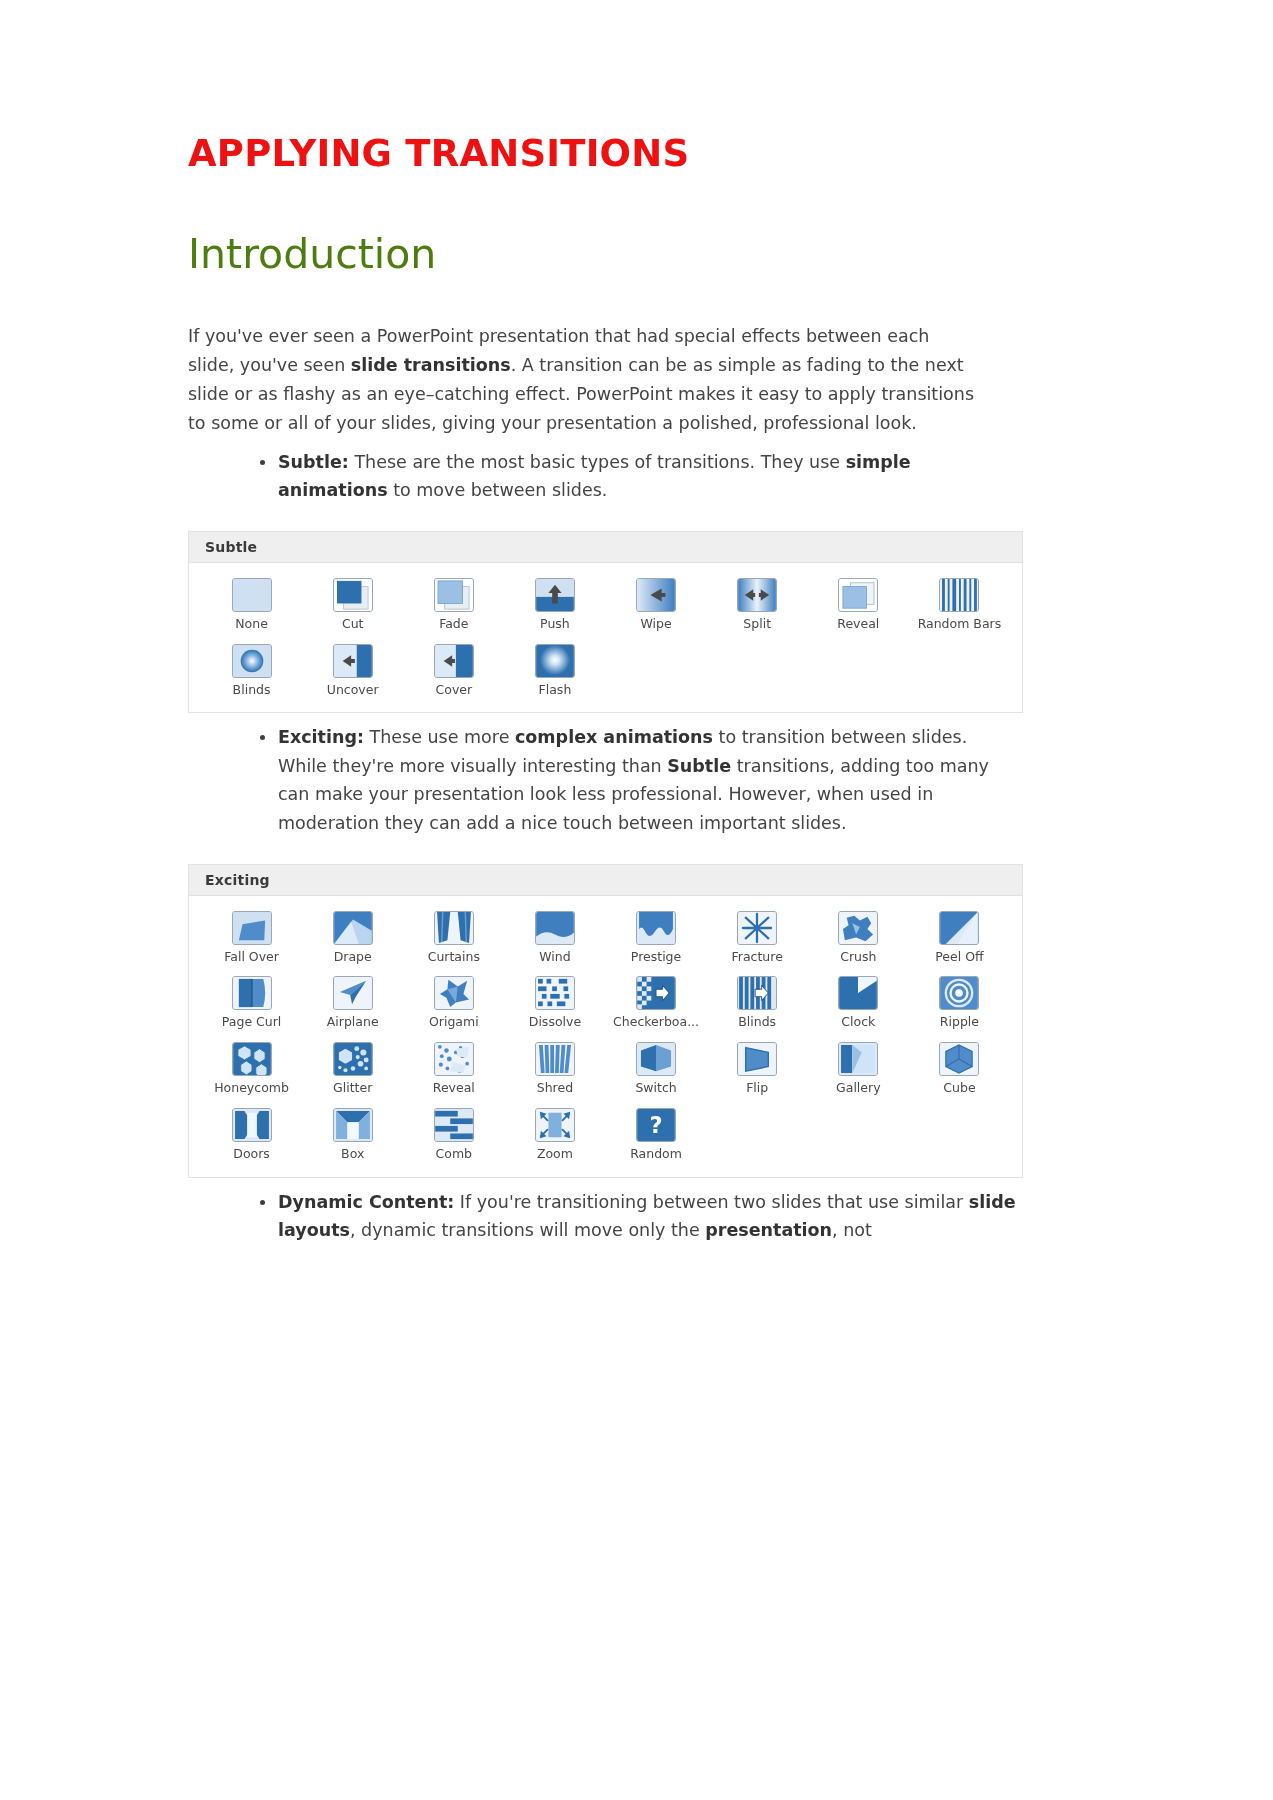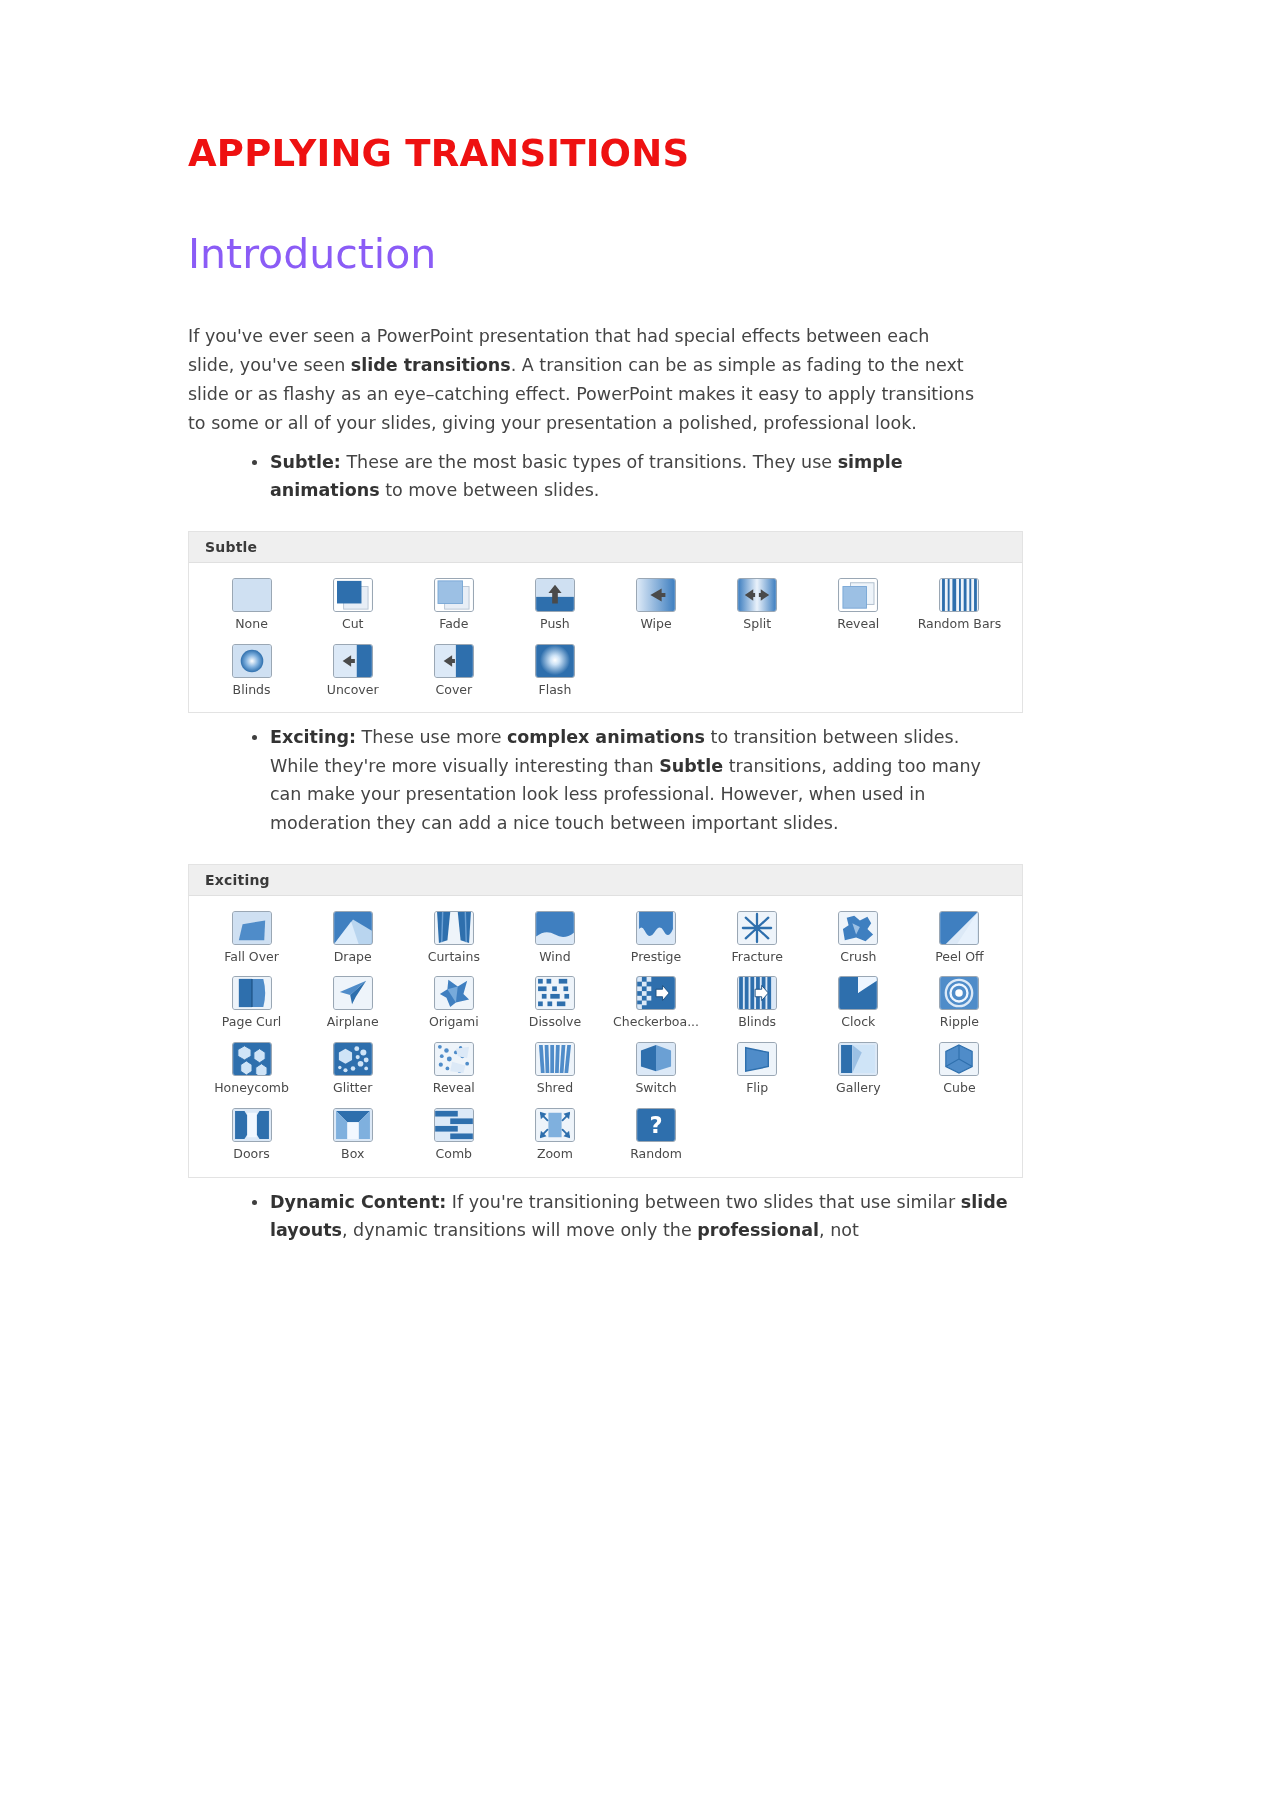--- a/index.html
+++ b/index.html
@@ -24,21 +24,21 @@
   
   .doc-title {
     color: #ee1111;
     font-size: 37px;
     font-weight: bold;
     letter-spacing: 0.2px;
     margin: 4px 0 58px 0;
     line-height: 1.1;
   }
   .h1 {
-    color: #8b5cf6;
+    color: #4d7c0f;
     font-size: 41px;
     font-weight: 400;
     margin: 0 0 46px 0;
     line-height: 1.05;
   }
   .h2 {
     color: #4a4a4a;
     font-size: 27px;
     font-weight: 400;
     margin: 54px 0 34px 0;
@@ -50,21 +50,21 @@
     font-size: 17.5px;
     line-height: 1.66;
     color: #444444;
     margin: 0 0 10px 0;
     max-width: 790px;
   }
   .b { font-weight: bold; color: #333; }
 
   
   ul.bullets {
-    margin: 0;
+    margin: 8px;
     padding: 0 0 0 64px;
     list-style: none;
   }
   ul.bullets > li {
     position: relative;
     font-size: 17.5px;
     line-height: 1.63;
     color: #444444;
     padding-left: 18px;
     margin: 0 0 6px 0;
@@ -729,16 +729,16 @@
               <text x="20" y="26" font-family="DejaVu Sans, sans-serif" font-size="24" font-weight="bold" fill="#ffffff" text-anchor="middle">?</text>
             </svg>
         </div>
         <div class="cap">Random</div>
       </div>
 
     </div>
   </div>
 
   <ul class="bullets">
-    <li><span class="b">Dynamic Content:</span><span> If you're transitioning between two slides that use similar </span><span class="b">slide layouts</span><span>, dynamic transitions will move only the </span><span class="b">professional</span><span>, not</span></li>
+    <li><span class="b">Dynamic Content:</span><span> If you're transitioning between two slides that use similar </span><span class="b">slide layouts</span><span>, dynamic transitions will move only the </span><span class="b">presentation</span><span>, not</span></li>
   </ul>
 
 </div>
 
 </body></html>

